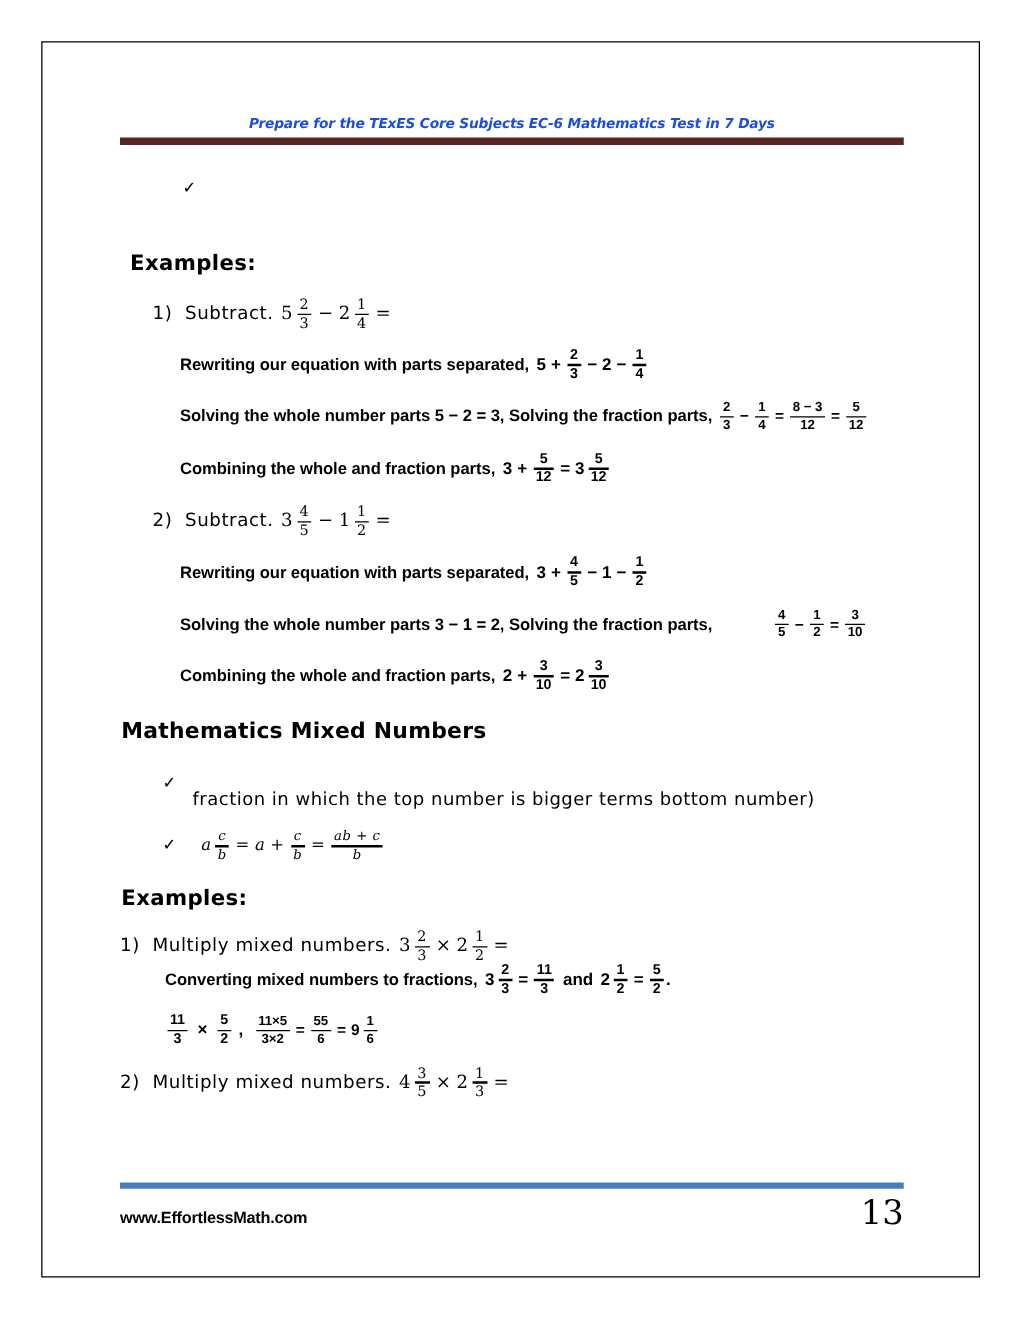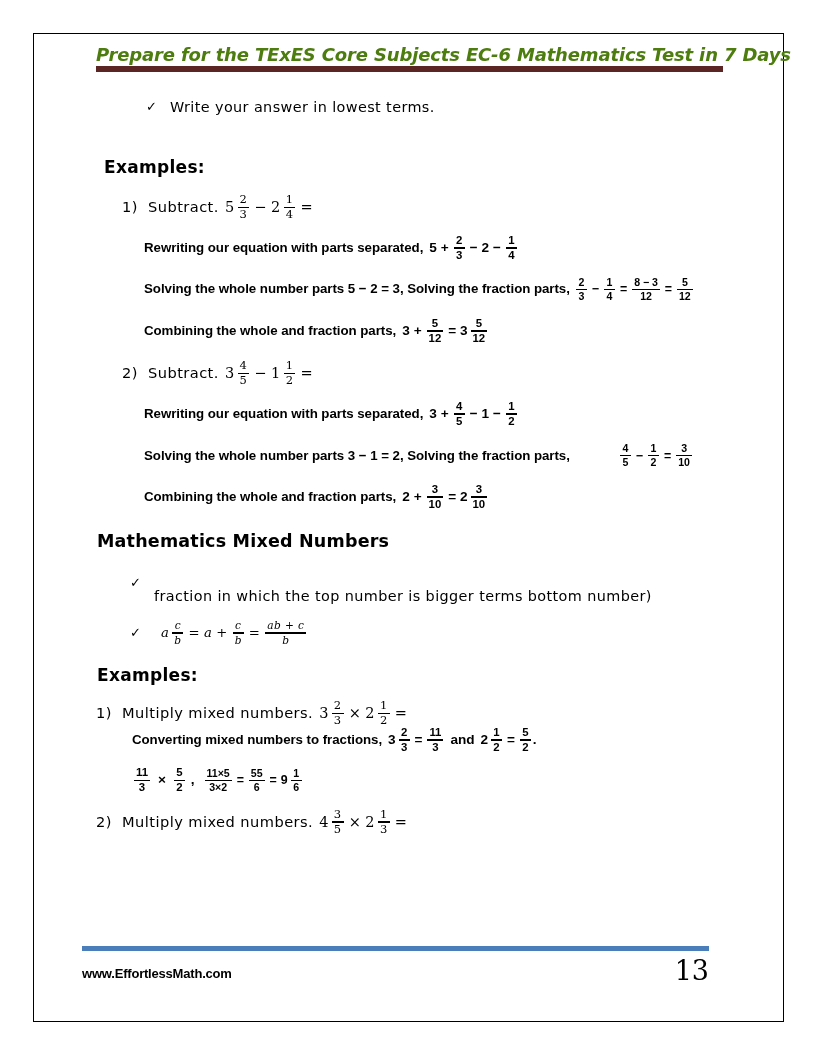--- a/index.html
+++ b/index.html
@@ -33,25 +33,26 @@
     width: 627px;
     height: 960px;
   }
 
   
   .header-title {
     text-align: center;
     font-family: "DejaVu Sans", sans-serif;
     font-style: italic;
     font-weight: bold;
-    font-size: 18px;
+    font-size: 11px;
     letter-spacing: -0.15px;
-    color: #4d7c0f;
+    color: #1d4ed8;
     white-space: nowrap;
     line-height: 16px;
+    margin-top: 44px;
   }
   .header-rule {
     margin-top: 3px;
     height: 6px;
     background: #5B2524;
     width: 100%;
   }
 
   
   .hand {
@@ -161,21 +162,21 @@
   .ex-head {
     font-family: "DejaVu Sans", sans-serif;
     font-weight: bold;
     font-size: 17px;
     letter-spacing: 0.3px;
   }
 
   
   .footer-wrap {
     position: absolute;
-    left: 48px;
+    left: 62px;
     bottom: 40px;
     width: 627px;
   }
   .footer-rule {
     height: 5px;
     background: #4A7EBB;
     width: 100%;
   }
   .footer-row {
     display: flex;
@@ -202,21 +203,20 @@
 <div class="page-frame">
   <div class="page-inner">
 
     <div>
       <div class="header-title">Prepare for the TExES Core Subjects EC-6 Mathematics Test in 7 Days</div>
       <div class="header-rule" style="background: rgb(91, 37, 36);"></div>
     </div>
 
     <div class="bullet-row hand" style="margin-top:25px;">
       <span class="check">✓</span>
-      <span>Write your answer in lowest terms.</span>
     </div>
 
     <div class="ex-head" style="margin-top:40px;margin-left:8px;">Examples:</div>
 
     <div class="numbered hand" style="margin-top:17px;margin-left:26px;">
       <span class="num">1)</span>
       <span>Subtract.</span>
       <span class="math m-lg" style="margin-left:5px;">
         <span class="mixed">
             <span class="tok">5</span>

